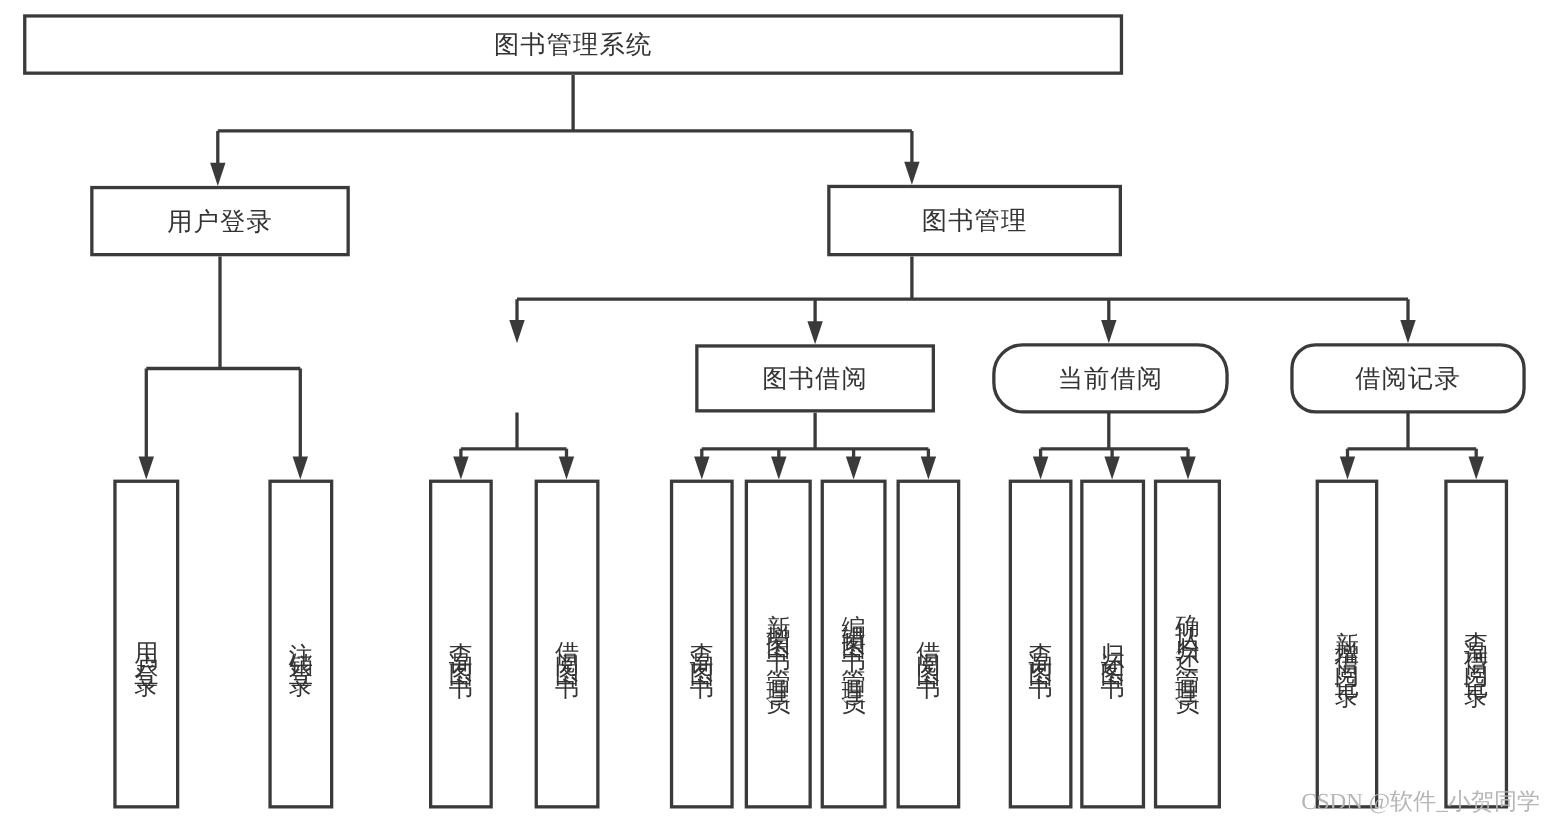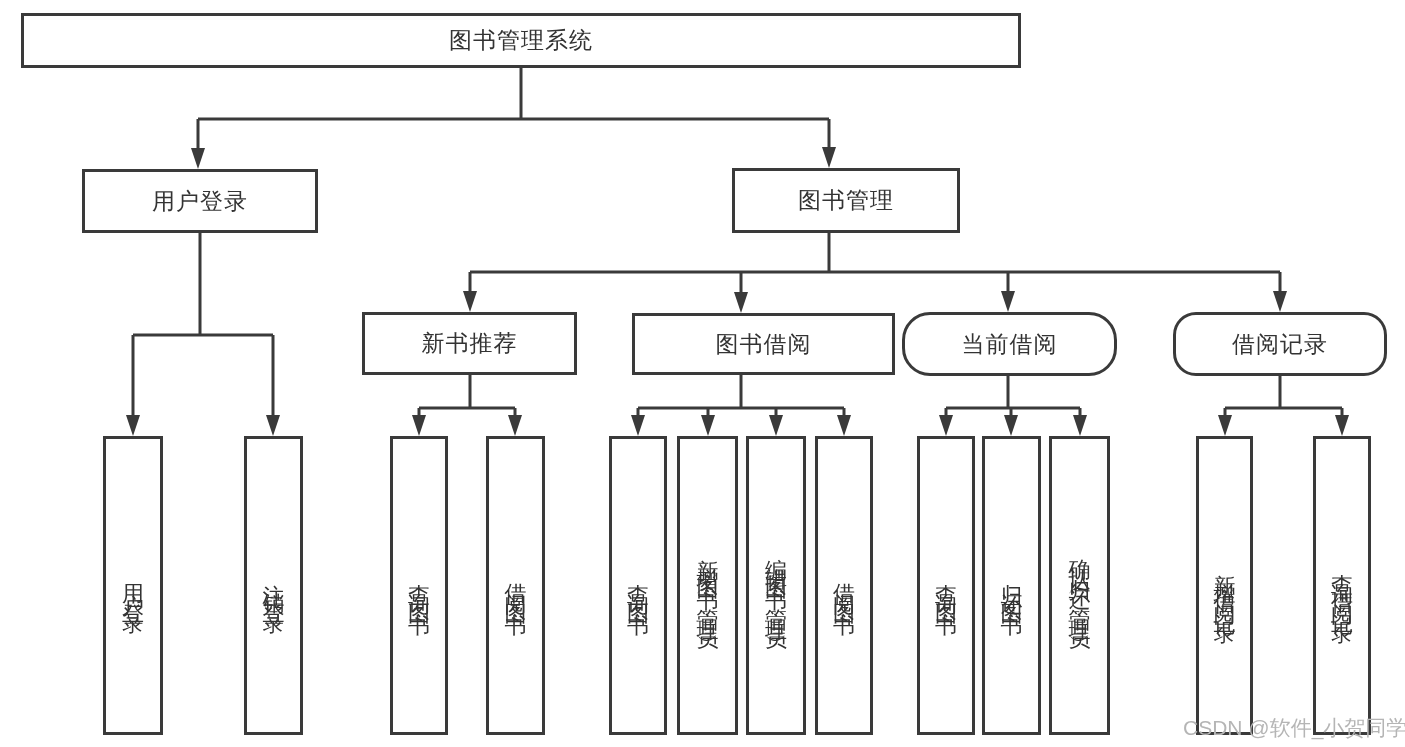--- a/index.html
+++ b/index.html
@@ -1,21 +1,21 @@
 <!DOCTYPE html>
 <html><head>
 <meta charset="utf-8">
 <style>
   html, body { margin: 0; padding: 0; background: #ffffff; }
   .stage {
     position: relative;
     width: 1405px;
     height: 747px;
     background: #ffffff;
-    font-family: Liberation Sans, sans-serif;
+    font-family: Liberation Serif, serif;
     overflow: hidden;
   }
   .connectors {
     position: absolute;
     left: 0; top: 0;
     width: 1405px; height: 747px;
     pointer-events: none;
   }
   .node {
     position: absolute;
@@ -91,28 +91,25 @@
     </g>
   </svg>
 
   <div class="node h-node root-node" style="left:21px; top:13px; width:1000px; height:55px;">
     <span>图书管理系统</span>
   </div>
 
   <div class="node h-node" style="left:82px; top:169px; width:236px; height:64px;">
     <span>用户登录</span>
   </div>
-  <div class="node h-node" style="left:732px; top:168px; width:228px; height:65px;">
+  <div class="node h-node" style="left:752px; top:168px; width:268px; height:65px;">
     <span>图书管理</span>
   </div>
 
-  <div class="node h-node" style="left:362px; top:312px; width:215px; height:63px;">
-    <span>新书推荐</span>
-  </div>
-  <div class="node h-node" style="left:632px; top:313px; width:263px; height:62px;">
+  <div class="node h-node" style="left:632px; top:313px; width:218px; height:62px;">
     <span>图书借阅</span>
   </div>
   <div class="node h-node" style="left:902px; top:312px; width:215px; height:64px;border-radius:28px;">
     <span>当前借阅</span>
   </div>
   <div class="node h-node" style="left:1173px; top:312px; width:214px; height:64px;border-radius:23px;">
     <span>借阅记录</span>
   </div>
 
   <div class="node v-node" style="left:103px; top:436px; width:60px; height:299px;">

